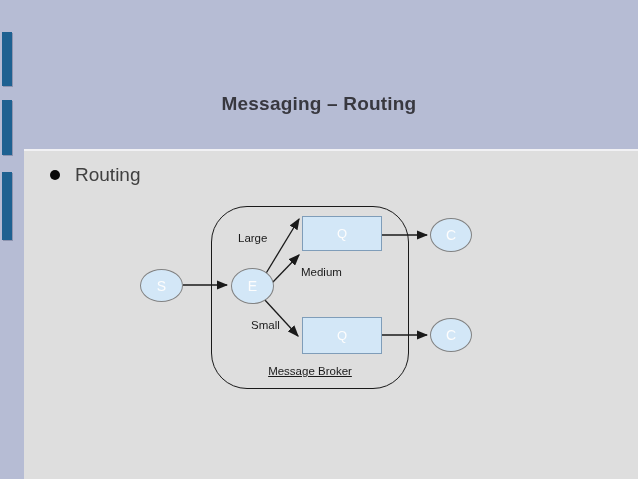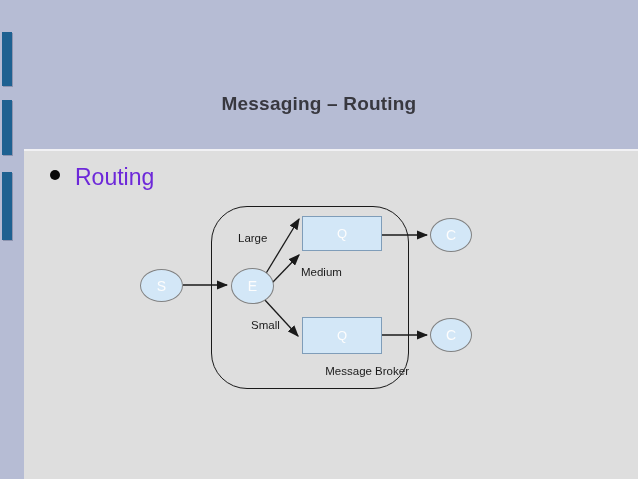--- a/index.html
+++ b/index.html
@@ -42,32 +42,32 @@
     background:#ededed;
   }
 
   
   .bullet-dot{
     position:absolute;left:50px;top:138px;width:10px;height:10px;
     border-radius:50%;background:#0a0a0a;
   }
   .bullet-text{
     position:absolute;left:75px;top:132px;
-    font-size:23px;color:#6d28d9;
+    font-size:19px;color:#404040;
   }
 
   
   .broker{
     position:absolute;left:211px;top:174px;width:198px;height:183px;
     border:1.5px solid #1a1a1a;border-radius:36px;
     box-sizing:border-box;
   }
   .broker-label{
     position:absolute;left:211px;top:333px;width:198px;
-    text-align:right;font-size:11.5px;color:#1a1a1a;
+    text-align:center;font-size:11.5px;color:#1a1a1a;text-decoration:underline;
   }
 
   
   .node{
     position:absolute;
     display:flex;align-items:center;justify-content:center;
     background:#d3e7f7;
     color:#fdfdfd;
     box-sizing:border-box;
   }

